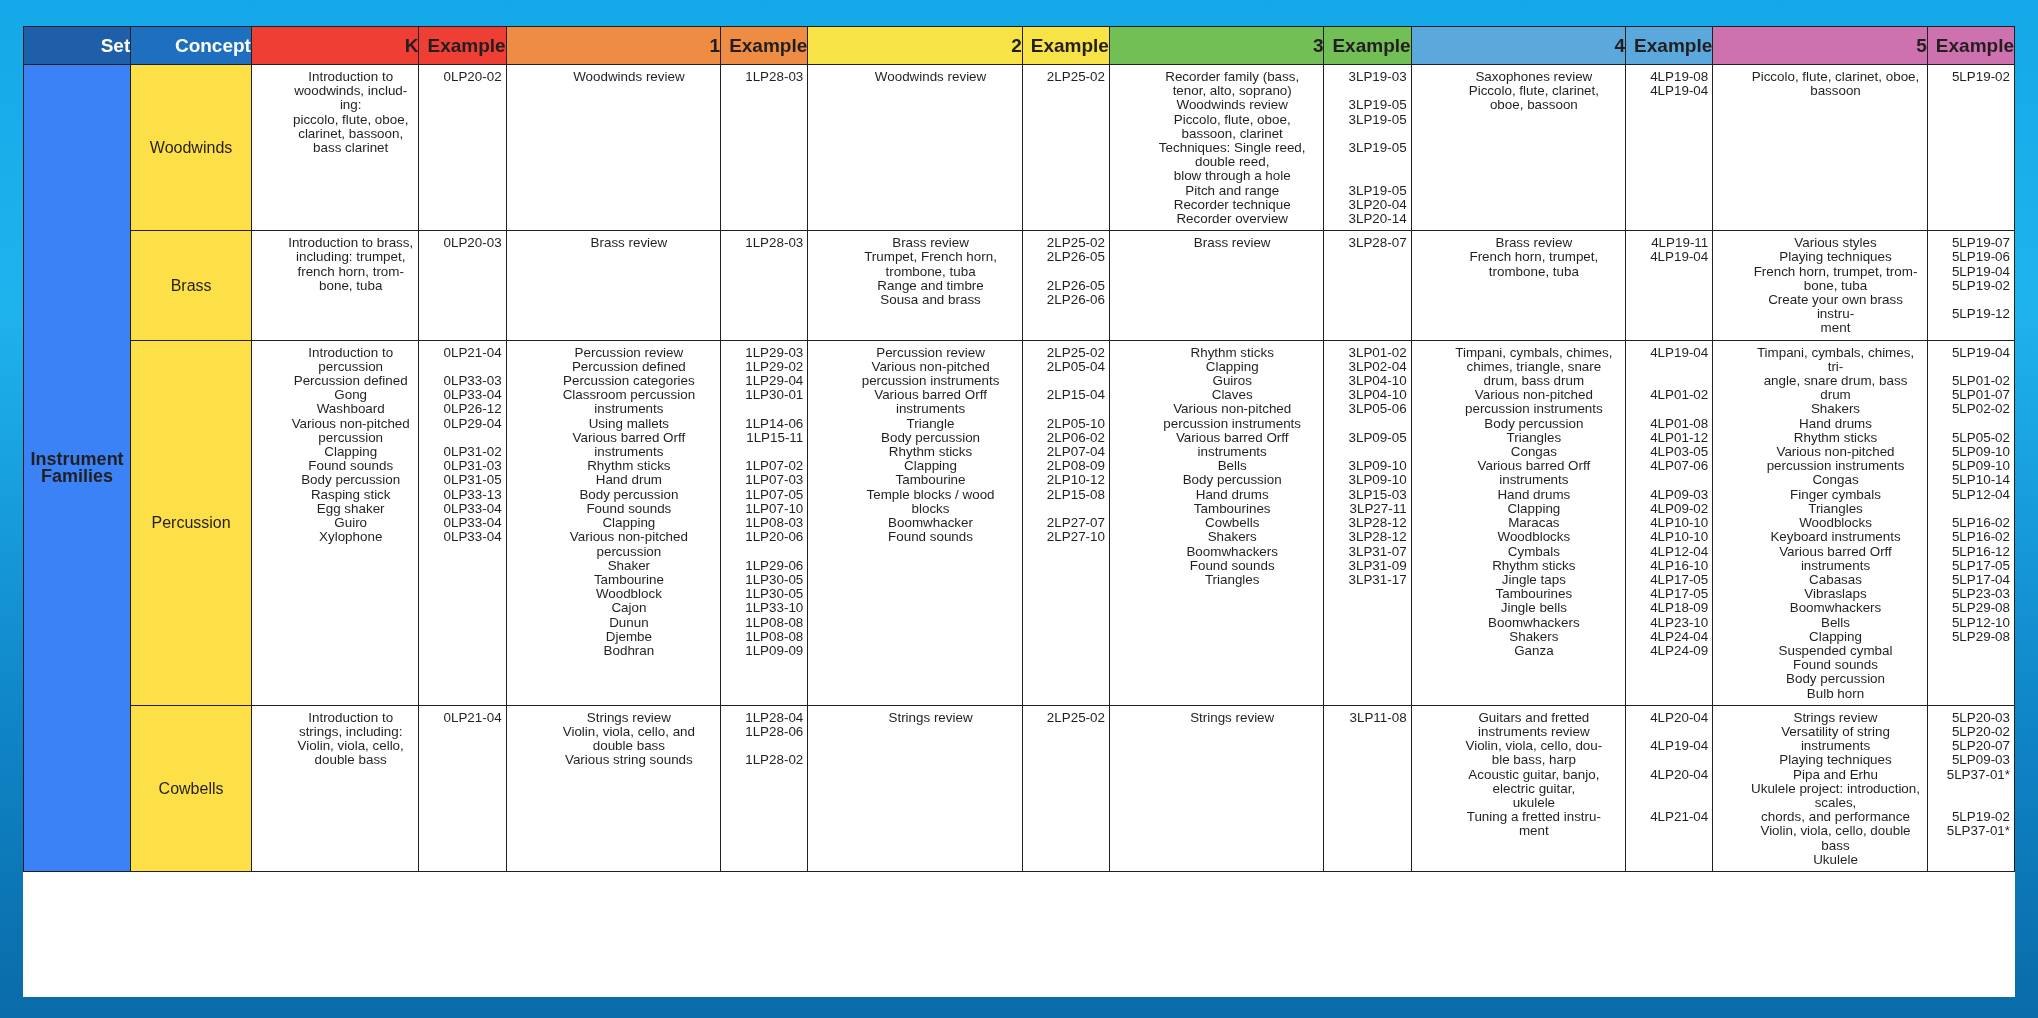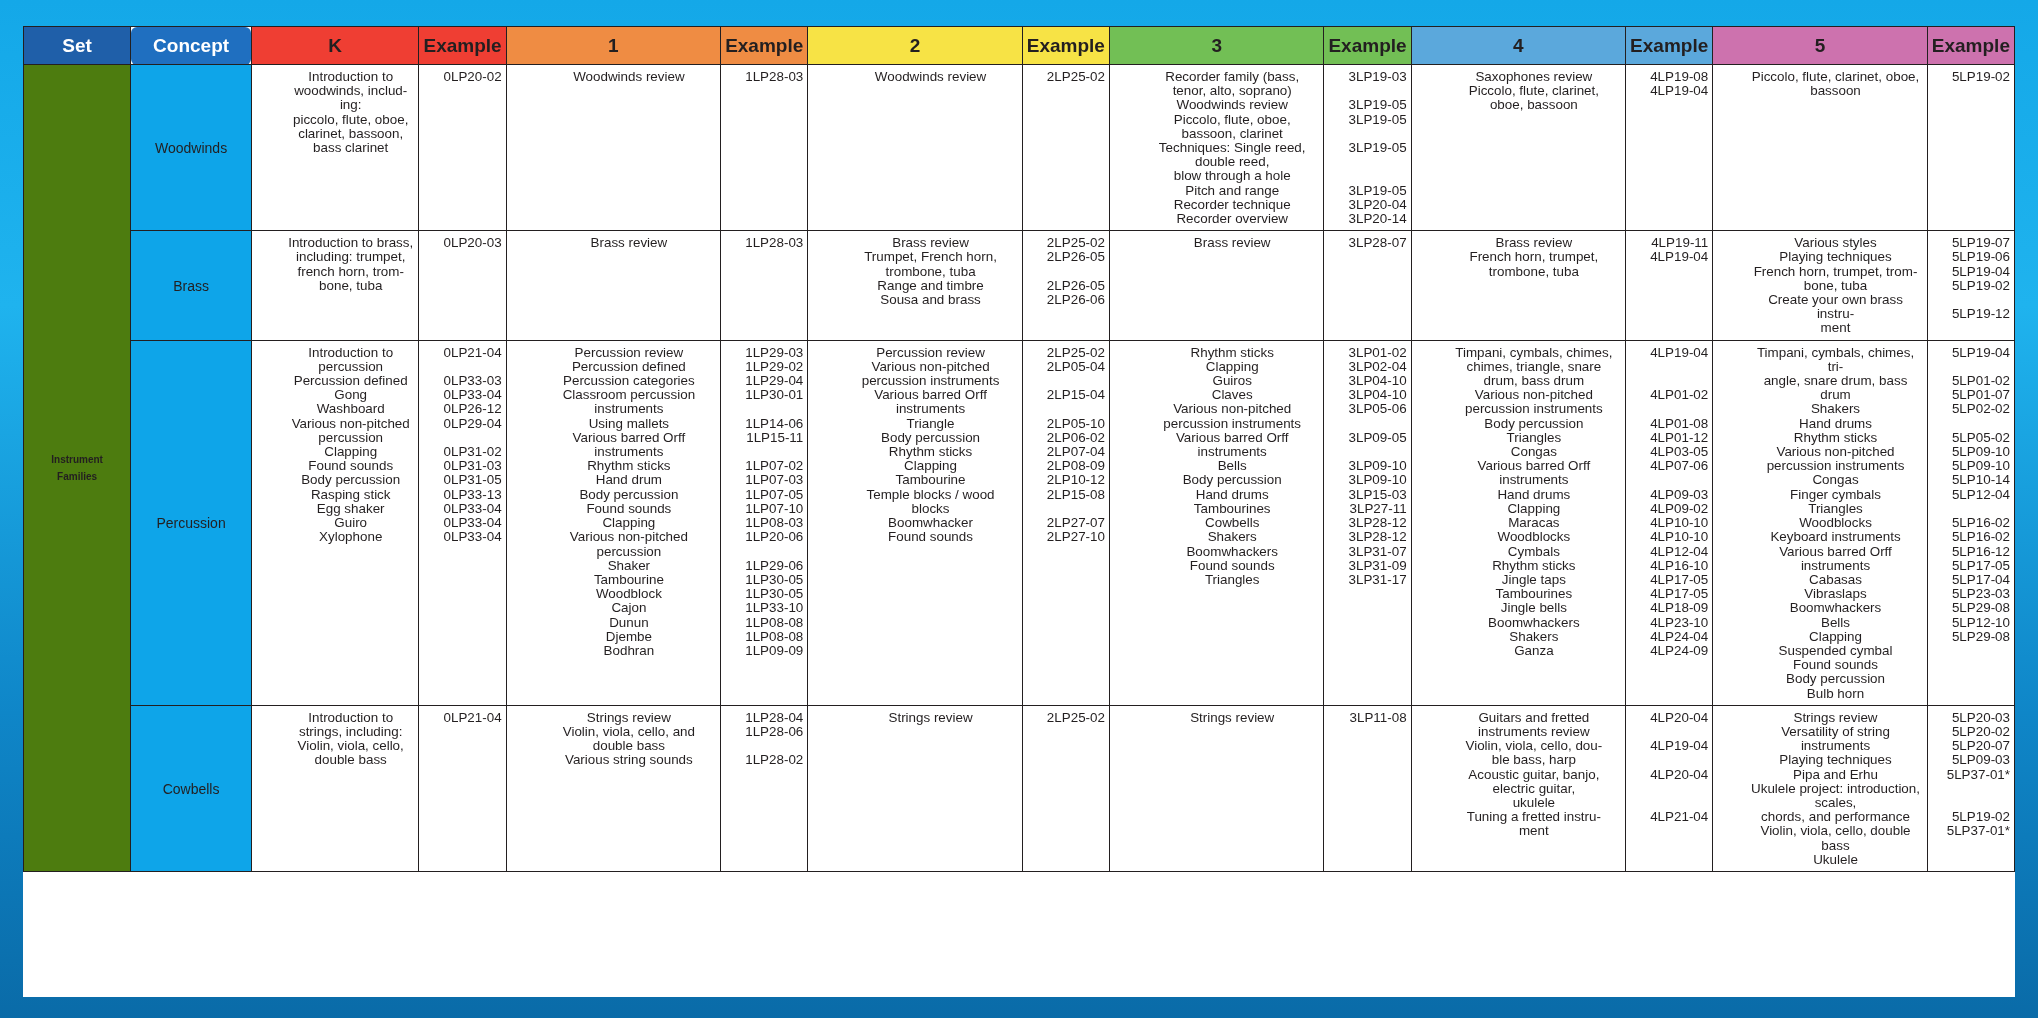--- a/index.html
+++ b/index.html
@@ -9,36 +9,36 @@
     font-family:"Liberation Sans", sans-serif;
     overflow:hidden;
   }
   #wrap{position:absolute;left:23px;top:26px;width:1992px;height:971px;background:#ffffff;}
   table{border-collapse:collapse;table-layout:fixed;width:1992px;}
   td,th{border:1px solid #231f20;padding:0;vertical-align:top;}
 
   
   thead th{
     height:37px;
-    font-size:19px;font-weight:bold;text-align:center;vertical-align:middle;
+    font-size:19px;font-weight:bold;text-align:right;vertical-align:middle;
     color:#231f20;border:1px solid #231f20;
   }
   th.h-set,th.h-concept{color:#ffffff;}
 
   
   td{
     font-size:13.4px;line-height:14.2px;color:#231f20;
     text-align:center;padding:5px 4px 4px 4px;
   }
   td.setcell{
-    background:#4d7c0f;font-size:10px;font-weight:bold;line-height:17px;
+    background:#3b82f6;font-size:18px;font-weight:bold;line-height:17px;
     vertical-align:middle;text-align:center;
   }
   td.conceptcell{
-    background:#0ea5e9;font-size:14px;line-height:16px;
+    background:#fde047;font-size:16px;line-height:16px;
     vertical-align:middle;text-align:center;
   }
   td.codes{white-space:pre-line;text-align:right;}
   td.txt{white-space:pre-line;padding-left:35px;}
 
   .colgroup-set{width:96px;}
   .colgroup-concept{width:108px;}
   .colgroup-k{width:150px;}
   .colgroup-ex{width:78px;}
   .colgroup-wide{width:192px;}
@@ -60,21 +60,21 @@
     <col class="colgroup-wide">
         <col class="colgroup-ex">
     <col class="colgroup-wide">
         <col class="colgroup-ex">
     <col class="colgroup-wide">
         <col class="colgroup-ex">
   </colgroup>
   <thead>
     <tr>
       <th class="h-set" style="background: rgb(31, 95, 169);">Set</th>
-      <th class="h-concept" style="background: rgb(31, 111, 192); border-radius: 6px;">Concept</th>
+      <th class="h-concept" style="background: rgb(31, 111, 192);">Concept</th>
       <th style="background: rgb(239, 62, 51);">K</th>
       <th style="background: rgb(239, 62, 51);">Example</th>
       <th style="background: rgb(239, 140, 67);">1</th>
       <th style="background: rgb(239, 140, 67);">Example</th>
       <th style="background: rgb(247, 227, 69);">2</th>
       <th style="background: rgb(247, 227, 69);">Example</th>
       <th style="background: rgb(114, 191, 85);">3</th>
       <th style="background: rgb(114, 191, 85);">Example</th>
       <th style="background: rgb(91, 168, 220);">4</th>
       <th style="background: rgb(91, 168, 220);">Example</th>

